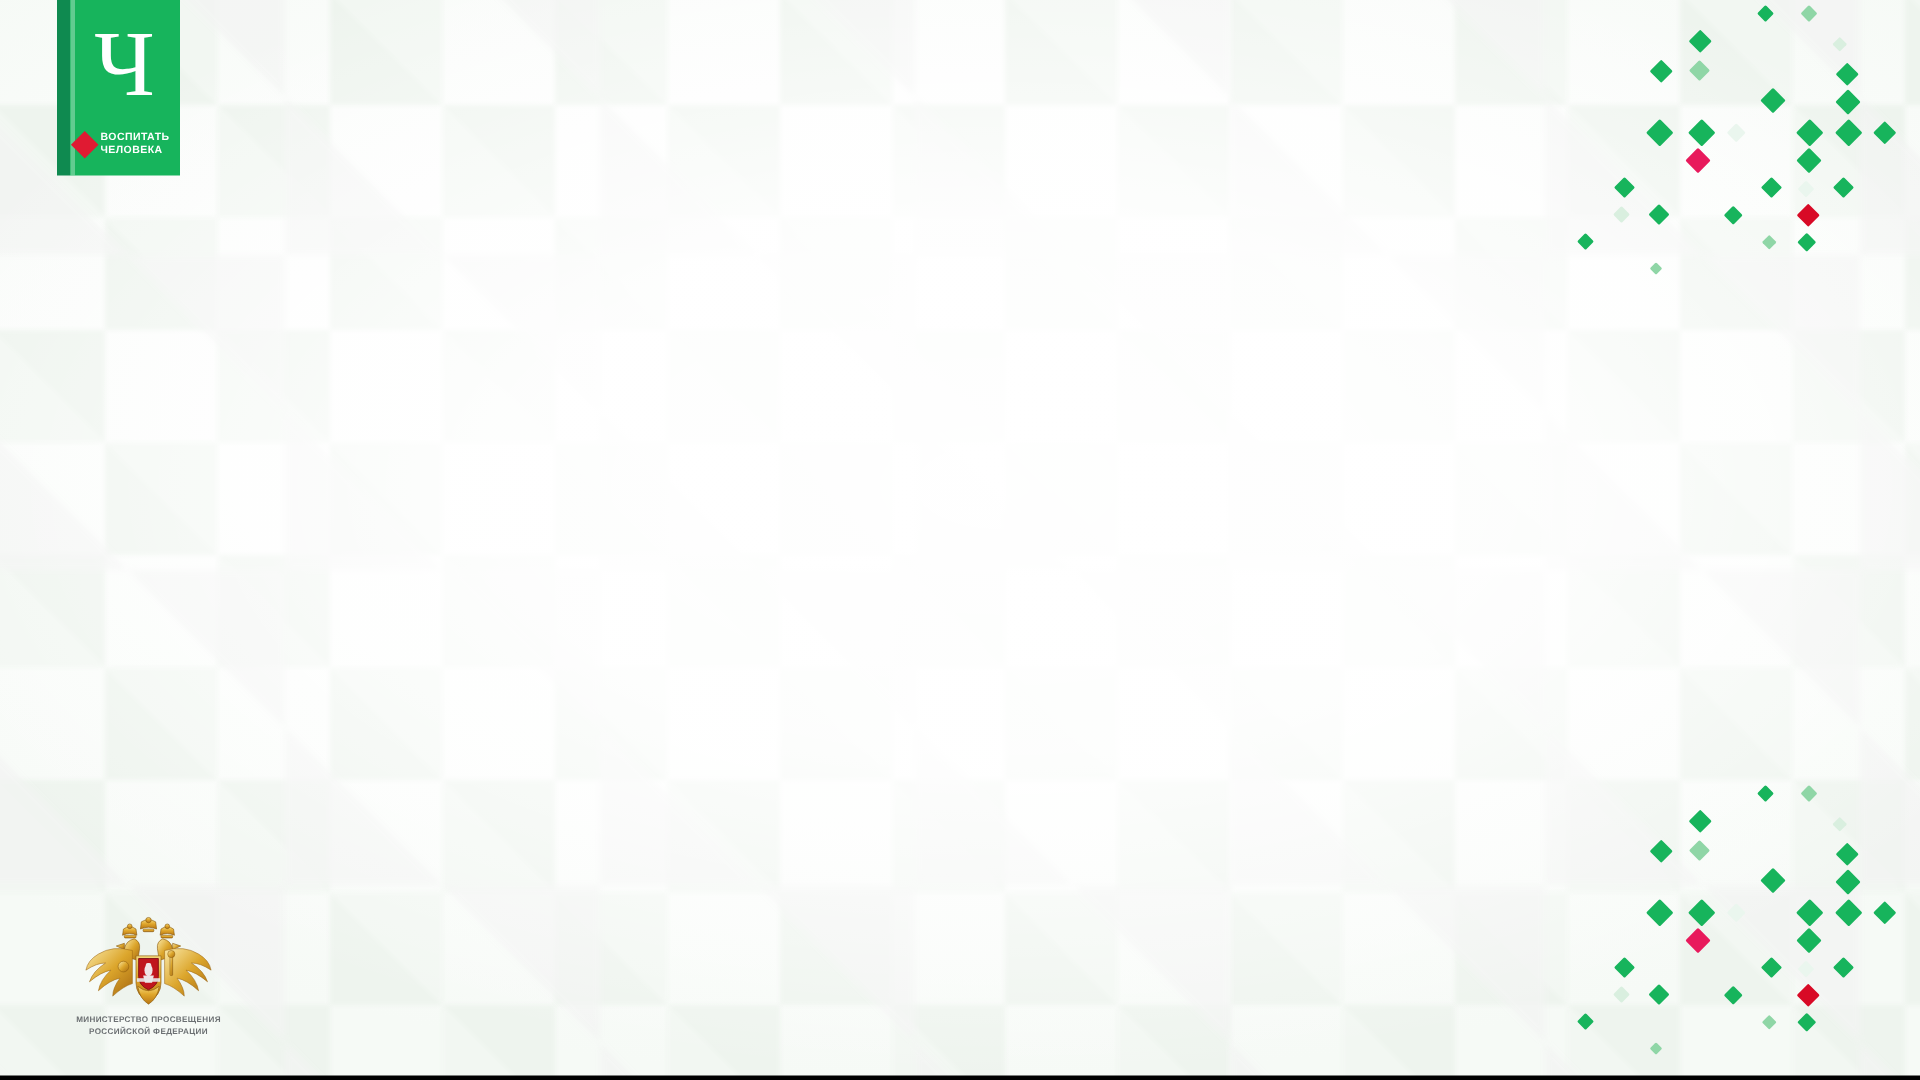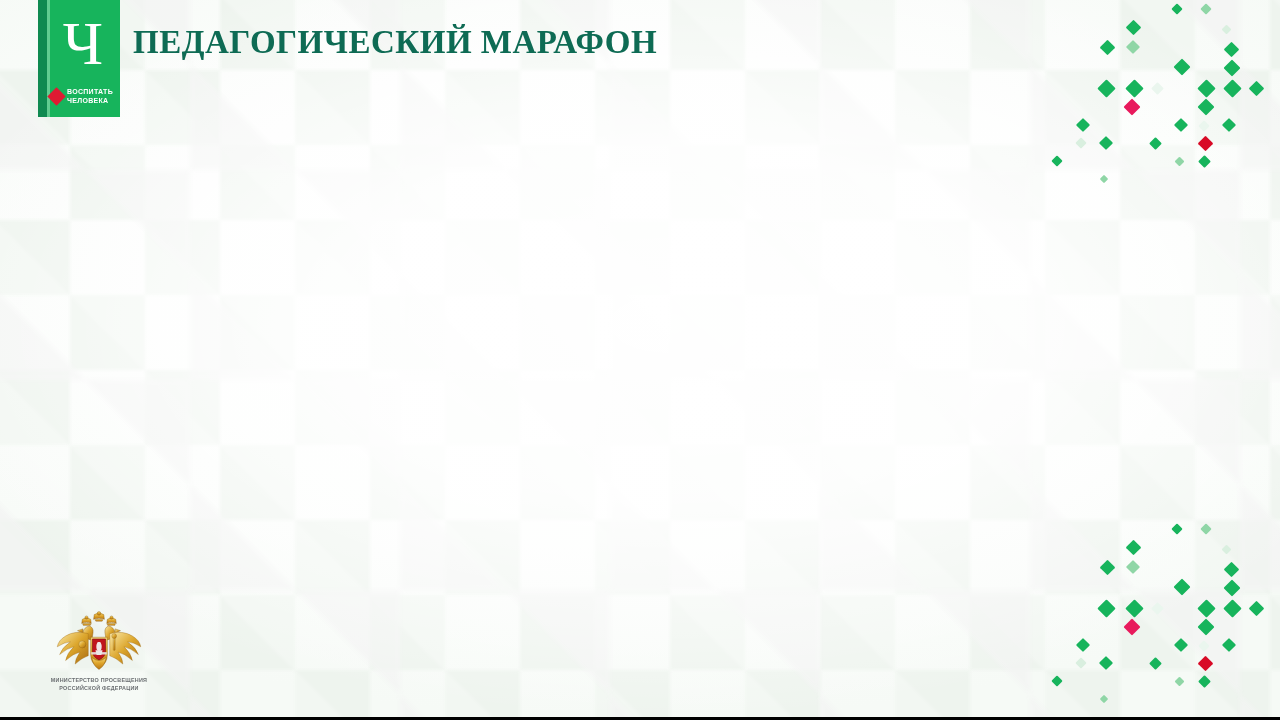--- a/index.html
+++ b/index.html
@@ -288,21 +288,20 @@
     <div class="logo-spine"></div>
     <div class="logo-letter">Ч</div>
     <div class="logo-foot">
       <div class="logo-diamond"></div>
       <div class="logo-foot-text">ВОСПИТАТЬ
 ЧЕЛОВЕКА</div>
     </div>
   </div>
 
   <div class="header-text">
-    <div class="header-title">ПЕДАГОГИЧЕСКИЙ МАРАФОН</div>
   </div>
 
 
   <div class="ministry">
     <svg class="ministry-emblem" viewBox="0 0 160 104">
       <defs>
         <linearGradient id="gold" x1="0" y1="0" x2="0" y2="1">
           <stop offset="0%" stop-color="#f4d87a"></stop>
           <stop offset="45%" stop-color="#e0a72c"></stop>
           <stop offset="100%" stop-color="#b87514"></stop>

